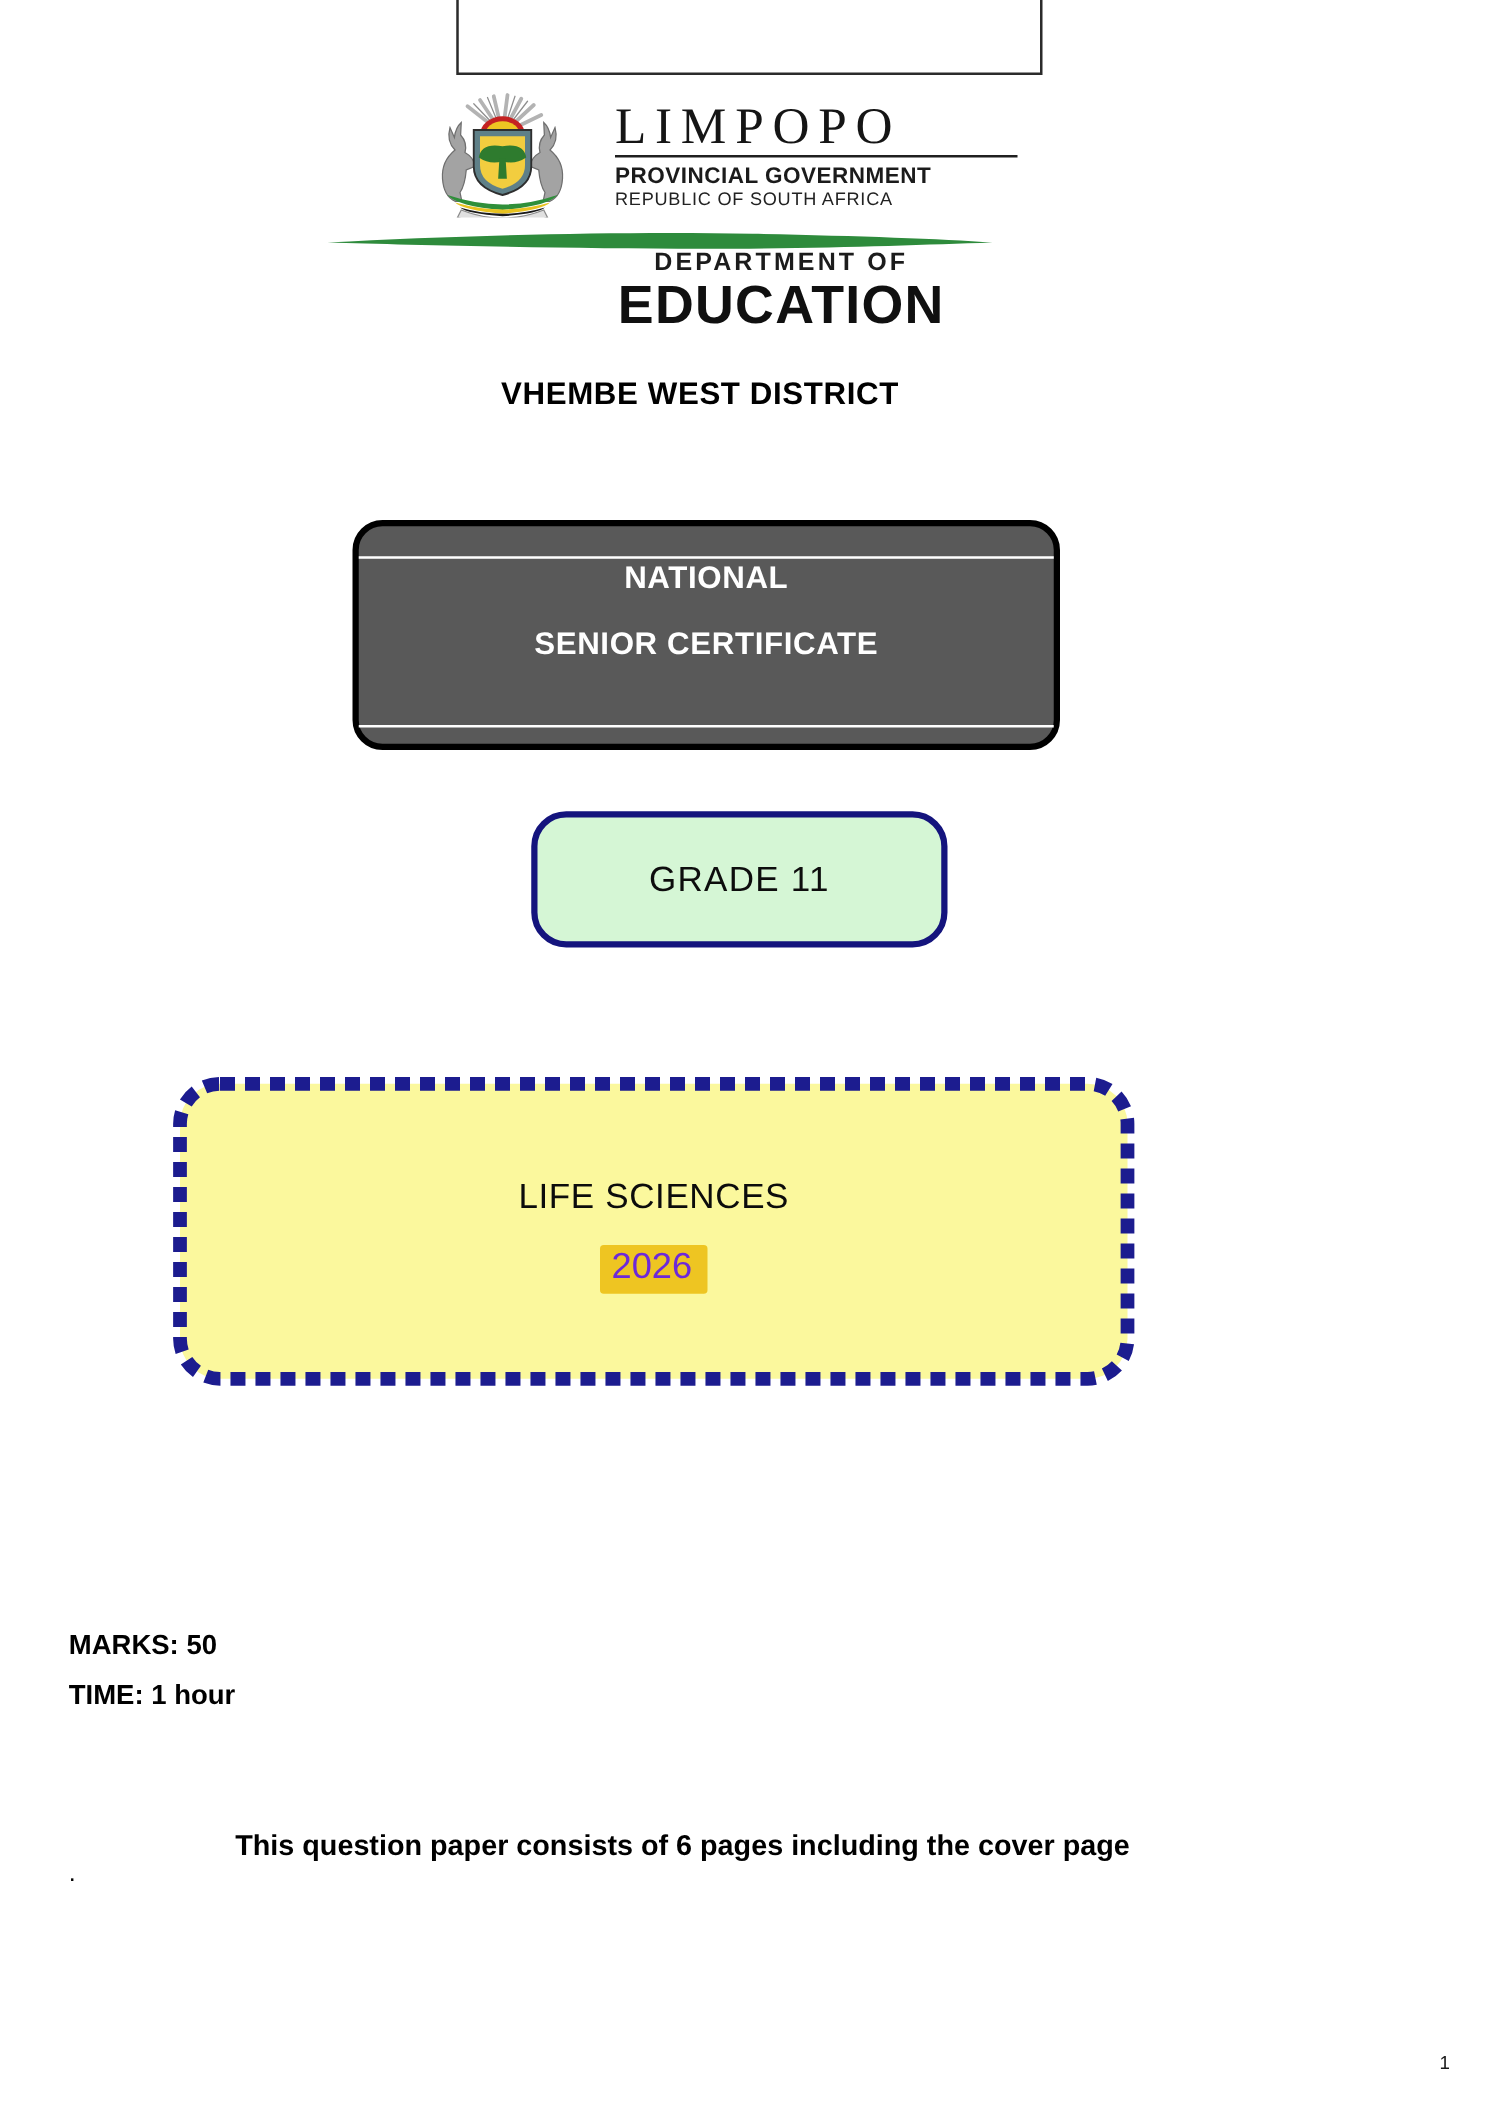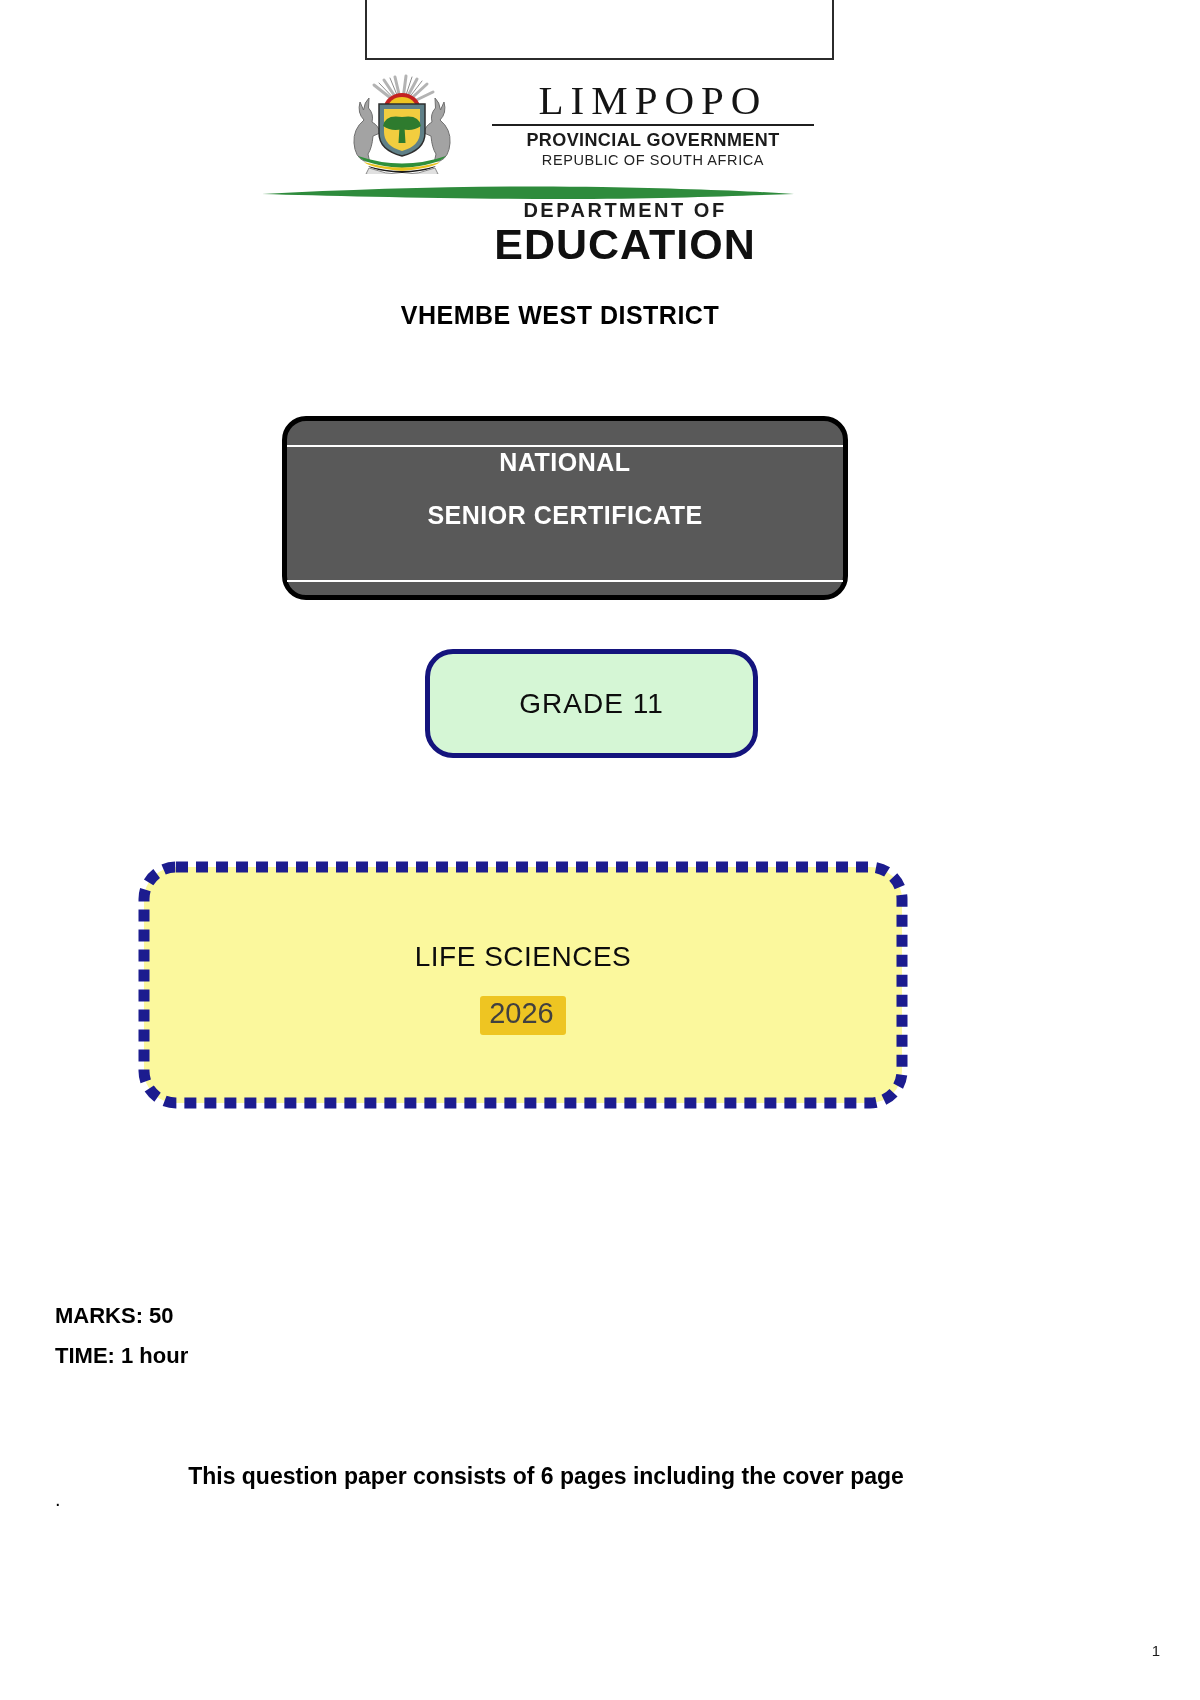--- a/index.html
+++ b/index.html
@@ -5,21 +5,21 @@
   html,body{margin:0;padding:0;background:#ffffff;}
   .page{position:relative;width:1200px;height:1700px;background:#ffffff;overflow:hidden;
         font-family:"Liberation Sans",sans-serif;color:#111;}
   .abs{position:absolute;}
 
   
   .top-box{left:365px;top:-8px;width:465px;height:64px;border:2px solid #2b2b2b;background:#fff;}
 
   
   .arms{left:322px;top:72px;width:160px;height:102px;}
-  .limpopo-block{left:492px;top:80px;width:322px;text-align:center;}
+  .limpopo-block{left:492px;top:80px;width:322px;}
   .limpopo-name{font-family:"Liberation Serif",serif;font-size:41px;line-height:1.0;
                 letter-spacing:7px;font-weight:500;color:#151515;white-space:nowrap;}
   .limpopo-underline{height:2px;background:#1f1f1f;margin-top:3px;}
   .gov-line{font-size:18px;font-weight:bold;letter-spacing:0.4px;margin-top:4px;color:#1b1b1b;}
   .rep-line{font-size:14.5px;letter-spacing:0.6px;margin-top:1px;color:#222;}
   .swoosh{left:262px;top:184px;width:532px;height:18px;}
   .dept-block{left:452px;top:199px;width:346px;text-align:center;}
   .dept-of{font-size:20px;font-weight:bold;letter-spacing:2.5px;color:#1c1c1c;}
   .dept-name{font-size:43px;font-weight:bold;letter-spacing:1px;line-height:1.0;margin-top:1px;color:#101010;}
 
@@ -45,21 +45,21 @@
              border-radius:28px;display:flex;align-items:center;justify-content:center;}
   .grade-label{font-size:28px;font-weight:500;letter-spacing:1px;color:#0d0d0d;}
 
   
   .subject-box{left:138px;top:861px;width:770px;height:248px;}
   .subject-border{position:absolute;left:0;top:0;width:100%;height:100%;}
   .subject-content{position:absolute;left:0;top:0;width:100%;height:100%;
                    display:flex;flex-direction:column;align-items:center;justify-content:center;}
   .subject-name{font-size:28px;font-weight:500;letter-spacing:0.5px;color:#0c0c0c;}
   .subject-title{font-size:32px;font-weight:bold;letter-spacing:0.5px;color:#000;margin-top:30px;}
-  .subject-year{font-size:29px;color:#404040;margin-top:24px;}
+  .subject-year{font-size:29px;color:#6d28d9;margin-top:24px;}
   .year-highlight{background:var(--c-year_highlight,#eec522);padding:1px 12px 6px 9px;border-radius:3px;}
 
   .marks{left:55px;top:1303px;font-size:22px;font-weight:bold;color:#000;}
   .time{left:55px;top:1343px;font-size:22px;font-weight:bold;color:#000;}
   .consists{left:146px;top:1463px;width:800px;text-align:center;
             font-size:23px;font-weight:bold;color:#000;}
   .stray-dot{left:55px;top:1488px;font-size:20px;color:#000;}
   .pagenum{left:1120px;top:1642px;width:40px;text-align:right;font-size:15px;color:#1a1a1a;}
 </style>
 </head>

